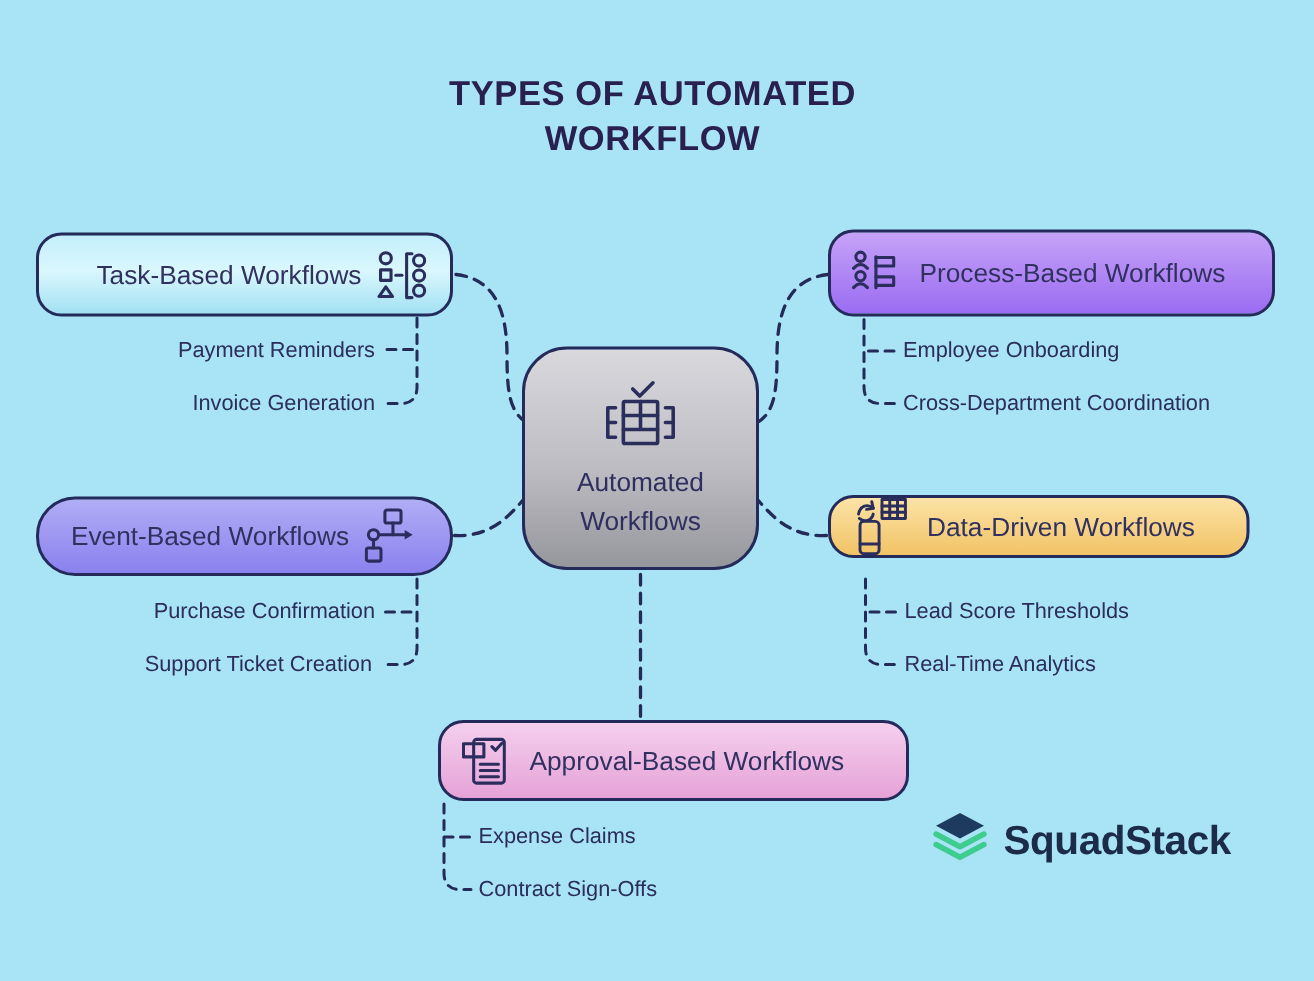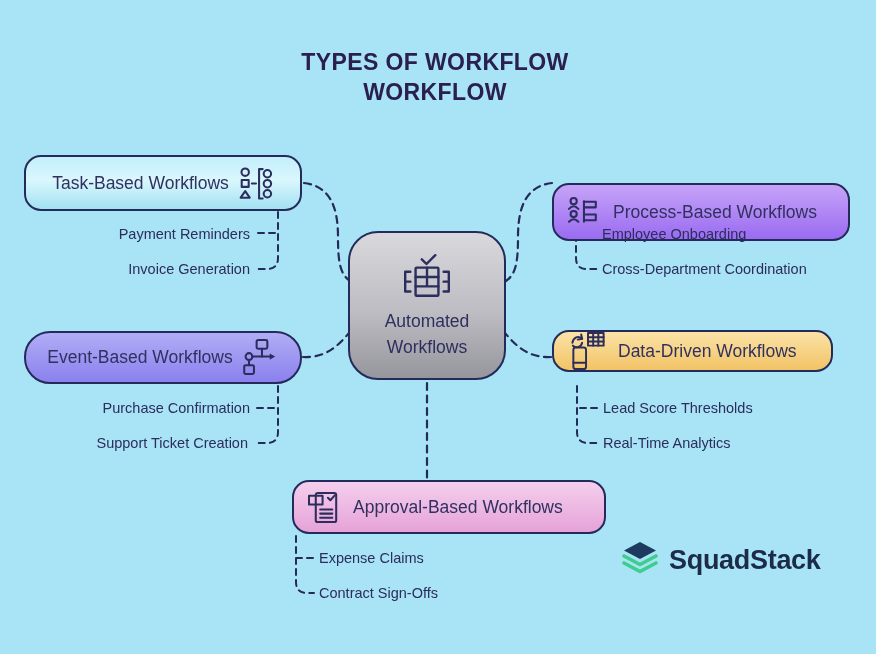--- a/index.html
+++ b/index.html
@@ -3,24 +3,24 @@
 <meta charset="utf-8">
 <style>
   html,body{margin:0;padding:0;background:#a9e3f6;}
   .canvas{position:relative;width:876px;height:654px;background:#a9e3f6;
           font-family:"Liberation Sans",sans-serif;overflow:hidden;}
   .title{position:absolute;left:203px;top:47px;width:464px;text-align:center;
          font-size:23px;font-weight:bold;color:#2a2050;line-height:30px;letter-spacing:.4px;}
   .node{position:absolute;display:flex;align-items:center;box-sizing:border-box;
         border:2px solid #242b5a;border-radius:17px;gap:10px;padding:0 14px;}
   .node .label{font-size:17.5px;color:#30315f;white-space:nowrap;}
-  .node-task{left:24px;top:155px;width:278px;height:56px;justify-content:center;
+  .node-task{left:24px;top:155px;width:278px;height:56px;justify-content:flex-end;
              background:linear-gradient(180deg,#c3effb 0%,#daf7fd 45%,#a2e1f3 100%);}
   .node-process{left:552px;top:153px;width:298px;height:58px;
-             background:linear-gradient(180deg,#c6a3f8 0%,#9a6bf1 100%);margin-top:30px;}
+             background:linear-gradient(180deg,#c6a3f8 0%,#9a6bf1 100%);}
   .node-event{left:24px;top:331px;width:278px;height:53px;justify-content:center;
              background:linear-gradient(180deg,#b1adf5 0%,#8a81ee 100%);border-radius:26px;}
   .node-data{left:552px;top:330px;width:281px;height:42px;
              background:linear-gradient(180deg,#fbe3a6 0%,#f2c366 100%);}
   .node-approval{left:268px;top:480px;width:314px;height:54px;
              background:linear-gradient(180deg,#f4cfed 0%,#e6a2d8 100%);margin-left:24px;}
   .node-center{left:348px;top:231px;width:158px;height:149px;border-radius:30px;
              border-width:2.5px;flex-direction:column;justify-content:center;gap:6px;
              background:linear-gradient(180deg,#d9d8dd 0%,#bdbcc2 55%,#96969d 100%);}
   .center-label{font-size:17.5px;color:#2e2f5f;text-align:center;line-height:26px;}
@@ -47,21 +47,21 @@
     <g fill="none" stroke="#252b58" stroke-width="2" stroke-linecap="round" stroke-dasharray="6 5">
       <path d="M258 233 H278 M278 212 V258 Q278 269 267 269 H257"></path>
       <path d="M257 408 H278 M278 386 V432 Q278 443 267 443 H256"></path>
       <path d="M596 234 H576 M576 213 V258 Q576 269 587 269 H597"></path>
       <path d="M597 408 H577 M577 386 V432 Q577 443 588 443 H598"></path>
       <path d="M313 558 H296 M296 536 V582 Q296 593 307 593 H314"></path>
     </g>
   </svg>
 
   <div class="title">
-    <div>TYPES OF WORKFLOW</div>
+    <div>TYPES OF AUTOMATED</div>
     <div>WORKFLOW</div>
   </div>
 
   <div class="node node-center">
     <svg class="ic" width="54" height="50" viewBox="0 0 52 48" fill="none" stroke="#2b2e5c" stroke-width="2.3" stroke-linecap="round" stroke-linejoin="round">
       <path d="M21 7 l4.5 4.5 L34 3"></path>
       <rect x="15" y="15" width="22" height="27" rx="1"></rect>
       <path d="M15 24 H37 M15 33 H37 M26 15 V33"></path>
       <path d="M10 19 H5 M10 28.5 H5 M10 38 H5 M5 19 V38"></path>
       <path d="M42 19 H47 M42 28.5 H47 M42 38 H47 M47 19 V38"></path>

